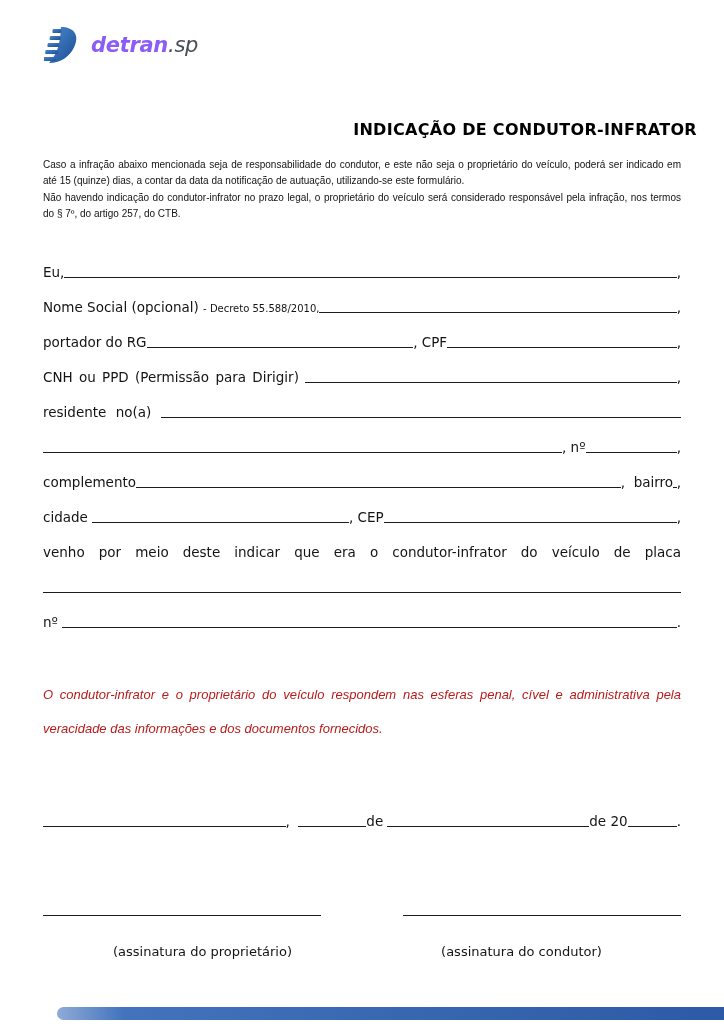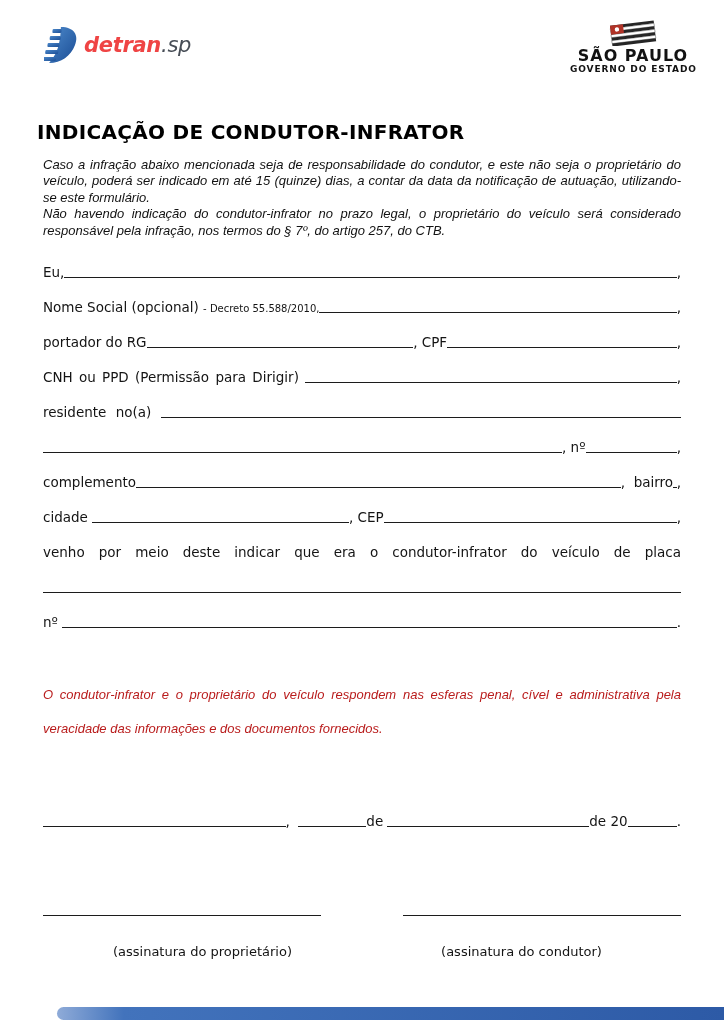--- a/index.html
+++ b/index.html
@@ -3,33 +3,33 @@
 <meta charset="utf-8">
 <style>
   html,body { margin:0; padding:0; background:#e8e8e8; }
   .page {
     position:relative; width:724px; height:1024px; margin:0 auto;
     background:#ffffff; overflow:hidden;
     font-family:"DejaVu Sans", sans-serif; color:#141414;
   }
   
   .detran-logo { position:absolute; left:44px; top:26px; display:flex; align-items:center; }
-  .detran-word { font-size:21px; font-weight:bold; font-style:italic; color:#ef4444; letter-spacing:-0.3px; margin-left:4px; }
+  .detran-word { font-size:21px; font-weight:bold; font-style:italic; color:#8b5cf6; letter-spacing:-0.3px; margin-left:11px; }
   .detran-sp   { font-size:21px; font-style:italic; color:#474d56; letter-spacing:-0.3px; }
   .gov-logo { position:absolute; right:28px; top:20px; width:126px; text-align:center; }
   .gov-flag { display:block; margin:0 auto 1px auto; }
   .gov-title { font-size:16px; font-weight:bold; color:#121212; letter-spacing:1px; line-height:17px; white-space:nowrap; }
   .gov-sub   { font-size:9px;  font-weight:bold; color:#121212; letter-spacing:0.9px; line-height:11px; white-space:nowrap; }
   
-  .doc-title { position:absolute; left:37px; top:120px; width:638px; text-align:left;
-               font-size:20px; font-weight:bold; letter-spacing:0.3px; color:#000; }
+  .doc-title { position:absolute; left:59px; top:120px; width:638px; text-align:right;
+               font-size:16px; font-weight:bold; letter-spacing:0.3px; color:#000; }
   
   .intro { position:absolute; left:43px; top:157px; width:638px;
-           font-family:"Liberation Sans", sans-serif; font-style:italic;
-           font-size:13px; line-height:16.4px; text-align:justify; color:#121212; }
+           font-family:"Liberation Sans", sans-serif; 
+           font-size:10px; line-height:16.4px; text-align:justify; color:#121212; }
   .intro p { margin:0; }
   
   .form-rows { position:absolute; left:43px; top:246px; width:638px; font-size:13.5px; }
   .frow { display:flex; align-items:flex-end; height:35px; }
   .lb { white-space:pre; flex:0 0 auto; line-height:1.25; }
   .small { font-size:10px; padding-bottom:1px; }
   .fl { border-bottom:1.2px solid #1c1c1c; margin-bottom:3px; height:0; }
   .g1 { flex:1 1 0; }
   .just { width:100%; text-align:justify; text-align-last:justify; line-height:1.25; }
   .ws2 { word-spacing:2px; } .ws4 { word-spacing:4px; } .ws5 { word-spacing:5px; }
@@ -70,37 +70,20 @@
         <rect x="7" y="10" width="11" height="4" rx="1" fill="url(#dg)"></rect>
         <rect x="5.5" y="17" width="12" height="4" rx="1" fill="url(#dg)"></rect>
         <rect x="4" y="24" width="13" height="4" rx="1" fill="url(#dg)"></rect>
         <rect x="2.5" y="31" width="13" height="4" rx="1" fill="url(#dg)"></rect>
       </g>
     </svg>
     <span class="detran-word">detran</span>
       <span class="detran-sp">.sp</span>
   </div>
 
-  <div class="gov-logo">
-    <svg class="gov-flag" width="52" height="26" viewBox="0 0 52 26">
-      <g transform="rotate(-7 26 13) translate(4 3)">
-        <rect x="0" y="0" width="44" height="3" fill="#262626"></rect>
-        <rect x="0" y="3" width="44" height="3" fill="#ffffff" stroke="#262626" stroke-width="0.4"></rect>
-        <rect x="0" y="6" width="44" height="3" fill="#262626"></rect>
-        <rect x="0" y="9" width="44" height="3" fill="#ffffff" stroke="#262626" stroke-width="0.4"></rect>
-        <rect x="0" y="12" width="44" height="3" fill="#262626"></rect>
-        <rect x="0" y="15" width="44" height="3" fill="#ffffff" stroke="#262626" stroke-width="0.4"></rect>
-        <rect x="0" y="18" width="44" height="3" fill="#262626"></rect>
-        <rect x="0" y="0" width="13" height="9" fill="#b13327"></rect>
-        <circle cx="6.5" cy="4.5" r="2.2" fill="#ffffff"></circle>
-      </g>
-    </svg>
-    <div class="gov-title">SÃO PAULO</div>
-    <div class="gov-sub">GOVERNO DO ESTADO</div>
-  </div>
 
   <div class="doc-title">INDICAÇÃO DE CONDUTOR-INFRATOR</div>
 
   <div class="intro">
     <p>Caso a infração abaixo mencionada seja de responsabilidade do condutor, e este não seja o proprietário do veículo, poderá ser indicado em até 15 (quinze) dias, a contar da data da notificação de autuação, utilizando-se este formulário.</p>
     <p>Não havendo indicação do condutor-infrator no prazo legal, o proprietário do veículo será considerado responsável pela infração, nos termos do § 7º, do artigo 257, do CTB.</p>
   </div>
 
   <div class="form-rows">
 

